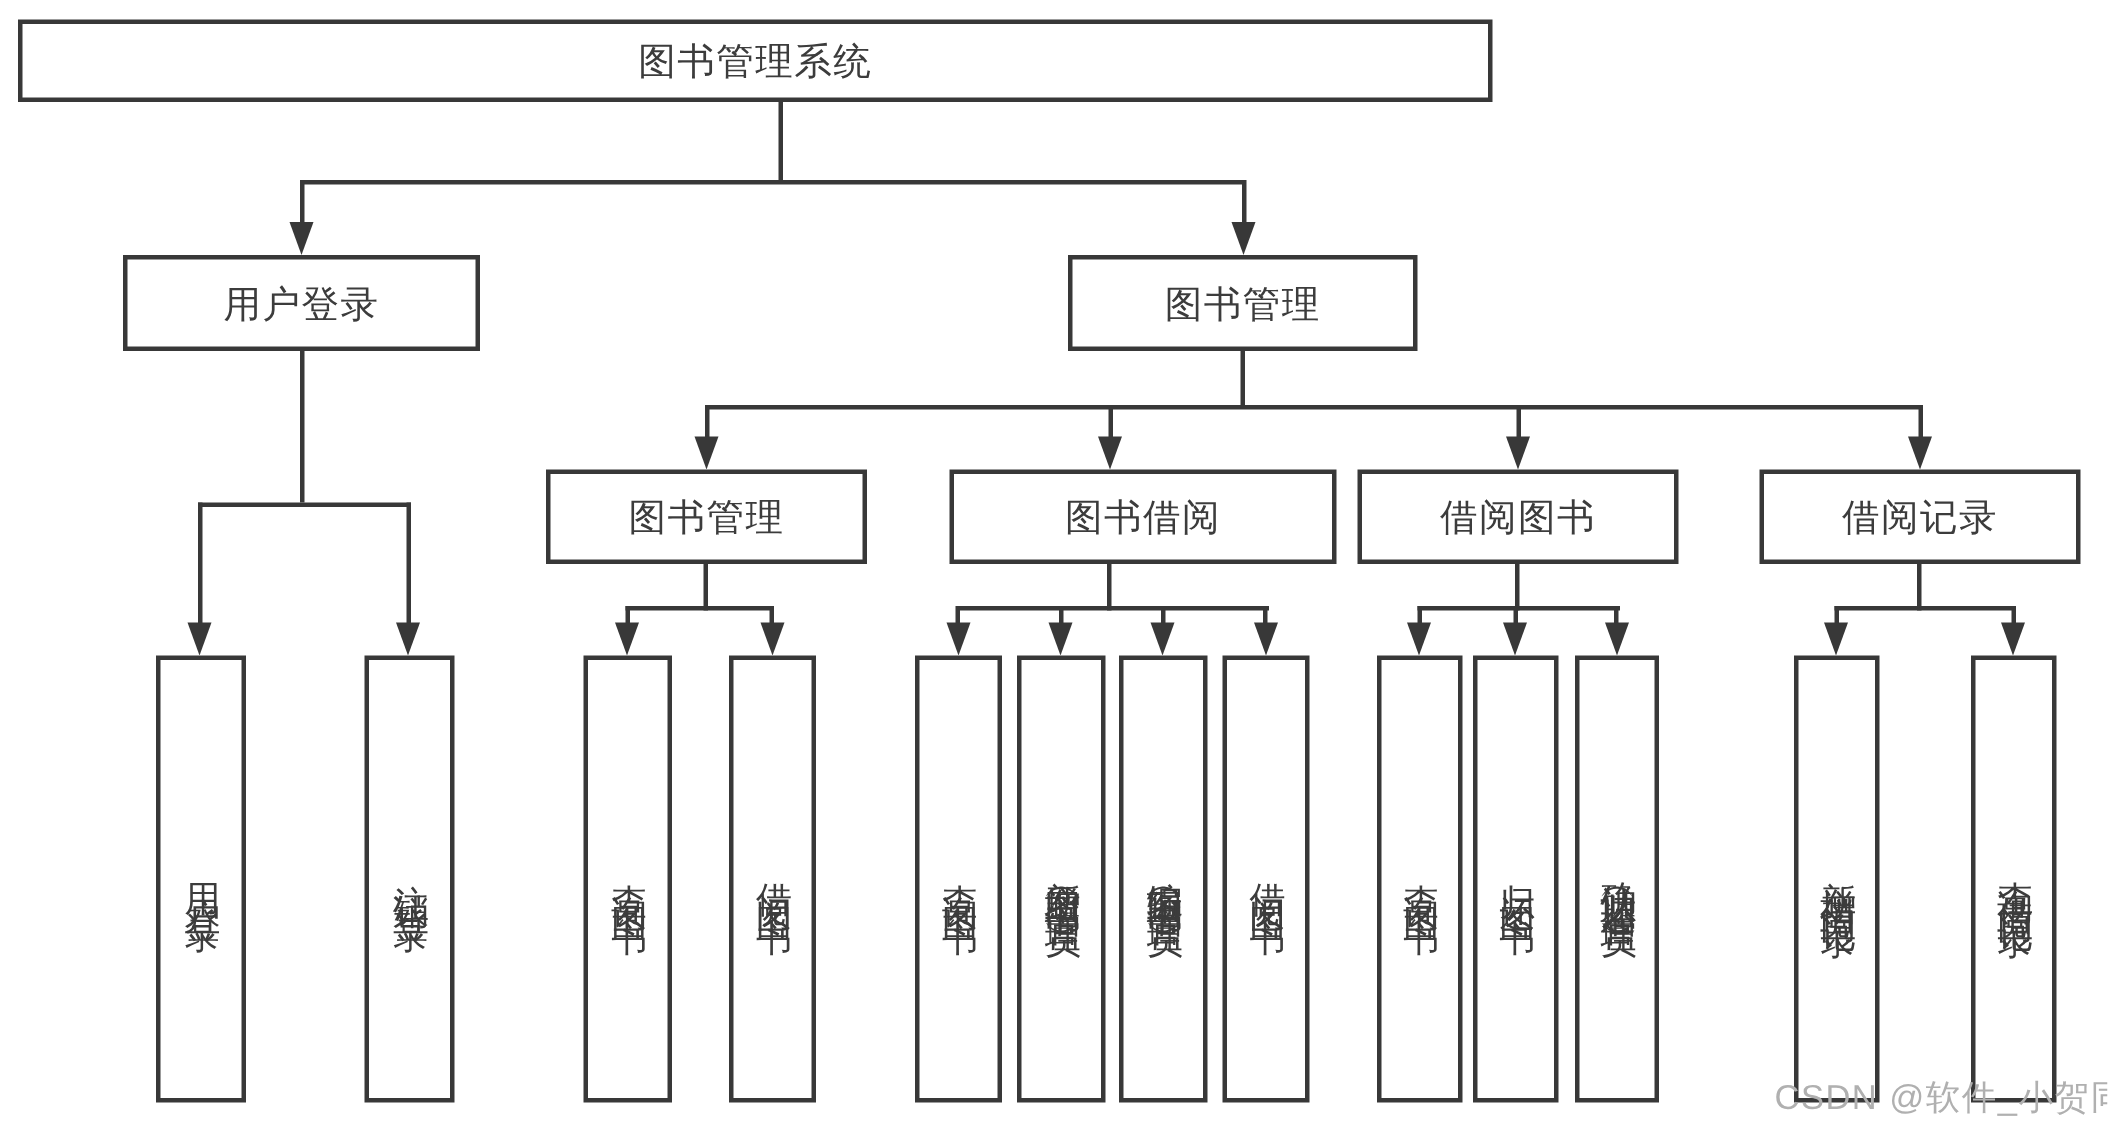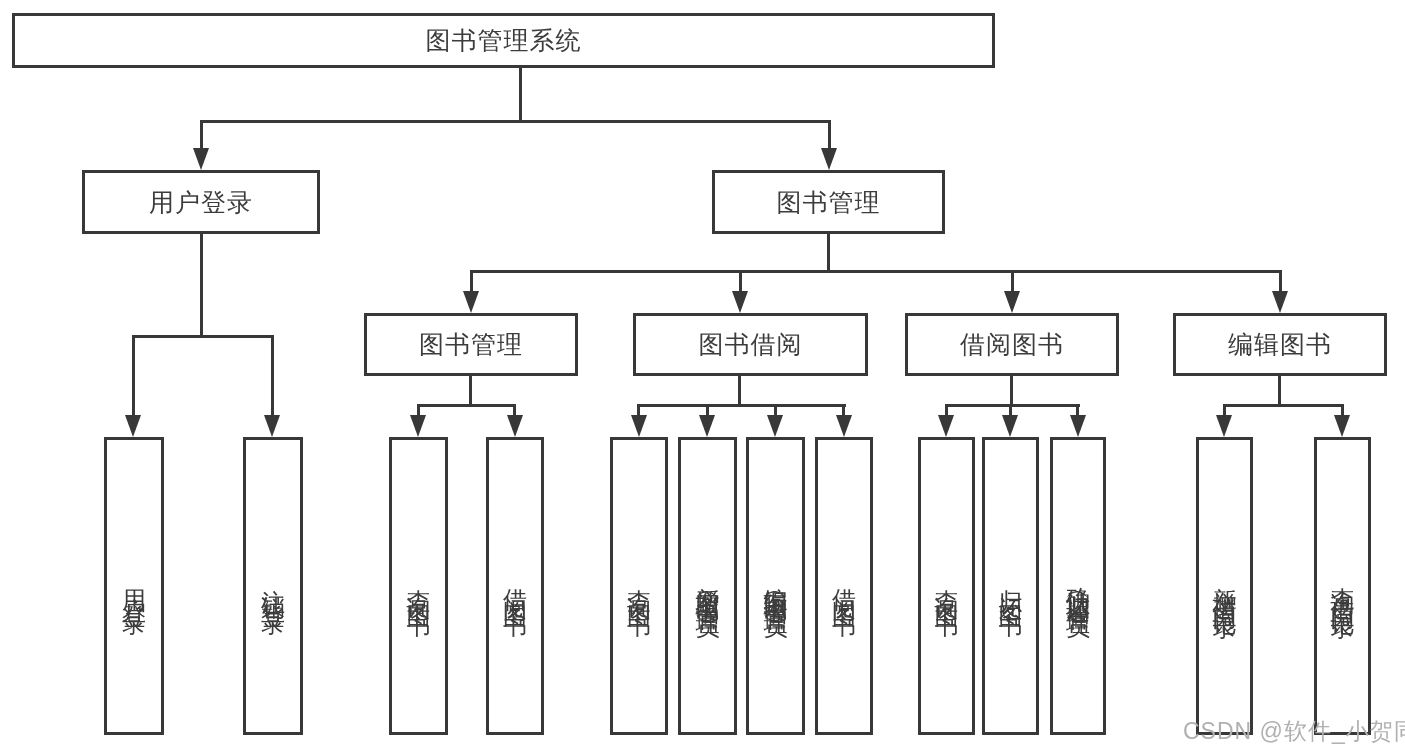--- a/index.html
+++ b/index.html
@@ -92,28 +92,28 @@
   <div class="vline" style="left:1011px;top:270px;height:23px;"></div>
   <div class="vline" style="left:1279px;top:270px;height:23px;"></div>
   <div class="arrow" style="left:463px;top:291px;"></div>
   <div class="arrow" style="left:732px;top:291px;"></div>
   <div class="arrow" style="left:1004px;top:291px;"></div>
   <div class="arrow" style="left:1272px;top:291px;"></div>
 
   <div class="node h" style="left:364px;top:313px;width:214px;height:63px;">
     <span>图书管理</span>
   </div>
-  <div class="node h" style="left:633px;top:313px;width:235px;height:63px;">
+  <div class="node h" style="left:633px;top:313px;width:258px;height:63px;">
     <span>图书借阅</span>
   </div>
   <div class="node h" style="left:905px;top:313px;width:214px;height:63px;">
     <span>借阅图书</span>
   </div>
   <div class="node h" style="left:1173px;top:313px;width:214px;height:63px;">
-    <span>编辑图书</span>
+    <span>借阅记录</span>
   </div>
 
   <div class="vline" style="left:469px;top:375px;height:32px;"></div>
   <div class="hline" style="left:417px;top:404px;width:99px;"></div>
   <div class="vline" style="left:417px;top:404px;height:13px;"></div>
   <div class="vline" style="left:513px;top:404px;height:13px;"></div>
   <div class="arrow" style="left:410px;top:415px;"></div>
   <div class="arrow" style="left:507px;top:415px;"></div>
 
   <div class="vline" style="left:738px;top:375px;height:32px;"></div>

